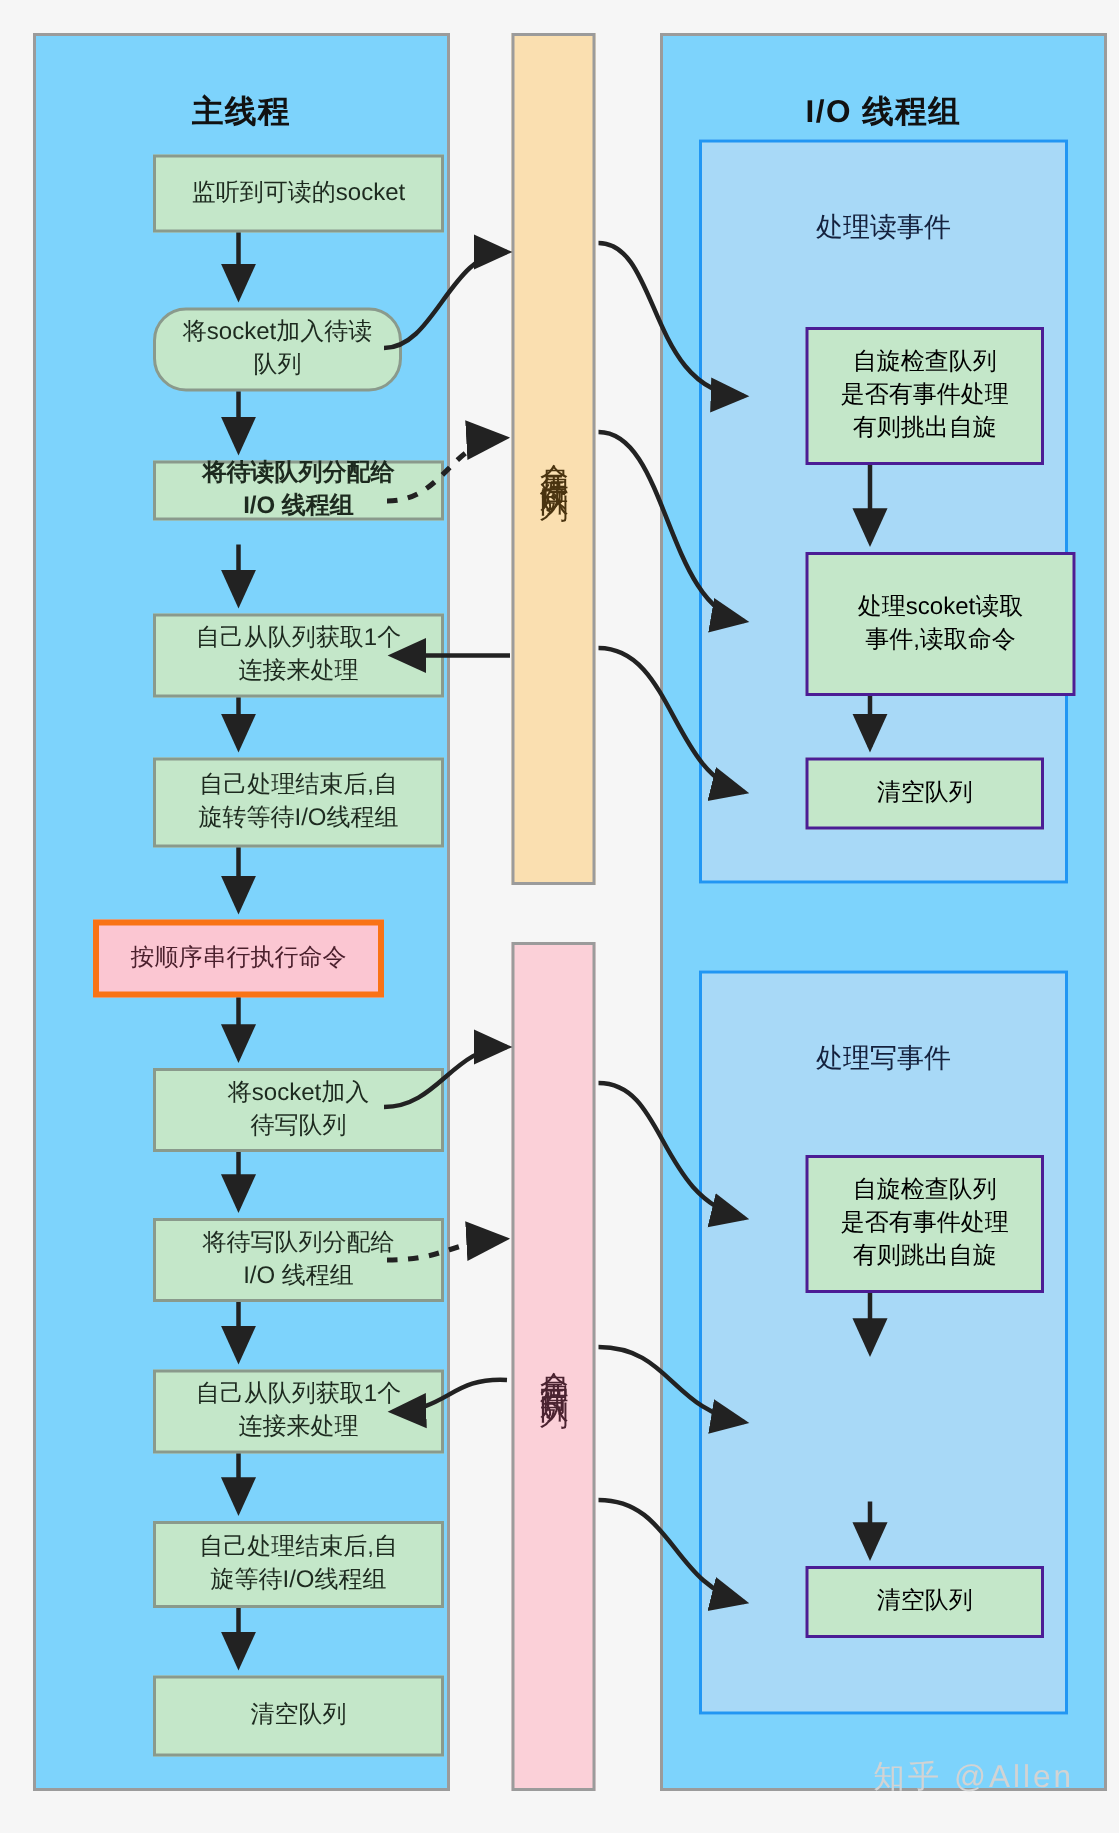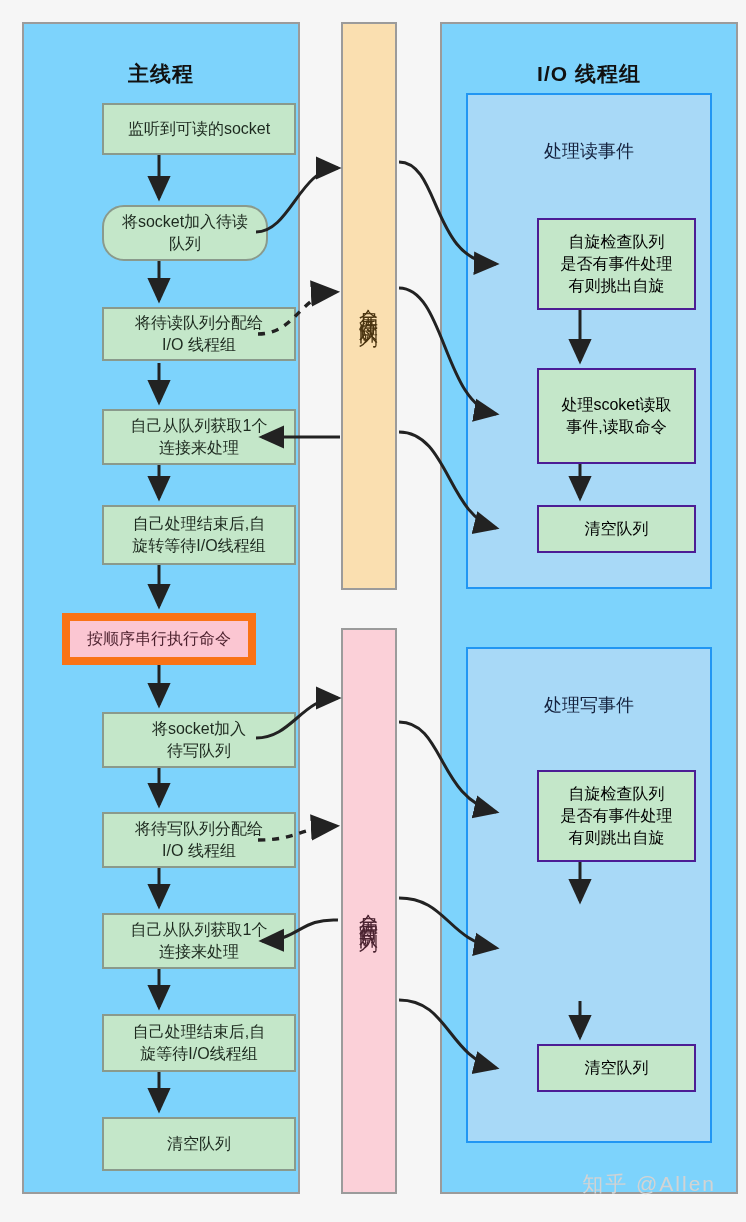--- a/index.html
+++ b/index.html
@@ -57,21 +57,21 @@
   .node{
     position:absolute;box-sizing:border-box;
     display:flex;align-items:center;justify-content:center;
     text-align:center;
     font-size:16px;line-height:1.38;
     white-space:pre-line;
     padding:2px 6px;
   }
   .node.green{background:#c4e7c9;border:2px solid #8a9a8c;color:#1d2a1f;margin-left:40px;}
   .node.green-b{background:#c4e7c9;border:2px solid #4c1d95;color:#000000;margin-left:36px;}
-  .node.pink{background:#fbc6d2;border:8px solid #f97316;color:#4a1f2c;}
+  .node.pink{background:#fbc6d2;border:4px solid #f97316;color:#4a1f2c;}
 
   
   #arrows{position:absolute;left:0;top:0;width:746px;height:1222px;pointer-events:none;}
 
   
   .watermark{
     position:absolute;
     font-size:21px;color:#d3d3d3;
     letter-spacing:2px;white-space:nowrap;
   }
@@ -83,21 +83,21 @@
 
   <div class="lane" style="left:22px;top:22px;width:278px;height:1172px;">
     <div class="lane-title" style="top:36px;">主线程</div>
   </div>
 
   <div class="node green" style="left:62px;top:103px;width:194px;height:52px;">监听到可读的socket</div>
 
   <div class="node green" style="left:62px;top:205px;width:166px;height:56px;border-radius:22px;">将socket加入待读
 队列</div>
 
-  <div class="node green" style="left:62px;top:307px;width:194px;height:54px;">将待读队列分配给
+  <div class="node green" style="left:62px;top:307px;width:194px;height:40px;font-weight:bold;">将待读队列分配给
 I/O 线程组</div>
 
   <div class="node green" style="left:62px;top:409px;width:194px;height:56px;">自己从队列获取1个
 连接来处理</div>
 
   <div class="node green" style="left:62px;top:505px;width:194px;height:60px;">自己处理结束后,自
 旋转等待I/O线程组</div>
 
   <div class="node pink" style="left:62px;top:613px;width:194px;height:52px;">按顺序串行执行命令</div>
 
@@ -128,21 +128,21 @@
   </div>
 
   <div class="subgroup" style="left:466px;top:93px;width:246px;height:496px;">
     <div class="subgroup-title" style="top:44px;">处理读事件</div>
   </div>
 
   <div class="node green-b" style="left:501px;top:218px;width:159px;height:92px;">自旋检查队列
 是否有事件处理
 有则挑出自旋</div>
 
-  <div class="node green-b" style="left:501px;top:368px;width:159px;height:96px;">处理scoket读取
+  <div class="node green-b" style="left:501px;top:368px;width:180px;height:96px;">处理scoket读取
 事件,读取命令</div>
 
   <div class="node green-b" style="left:501px;top:505px;width:159px;height:48px;">清空队列</div>
 
   <div class="subgroup" style="left:466px;top:647px;width:246px;height:496px;">
     <div class="subgroup-title" style="top:44px;font-family:Liberation Serif, serif;">处理写事件</div>
   </div>
 
   <div class="node green-b" style="left:501px;top:770px;width:159px;height:92px;">自旋检查队列
 是否有事件处理

